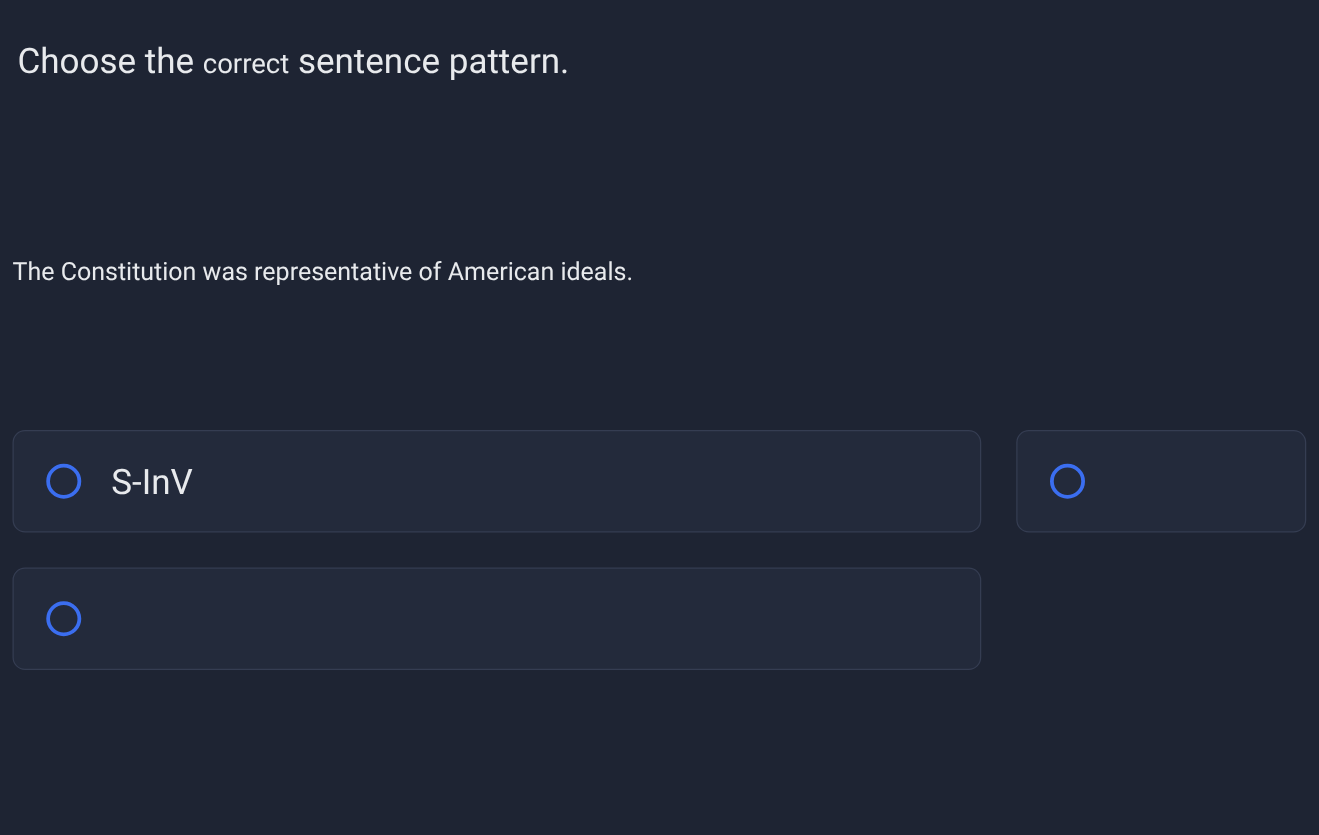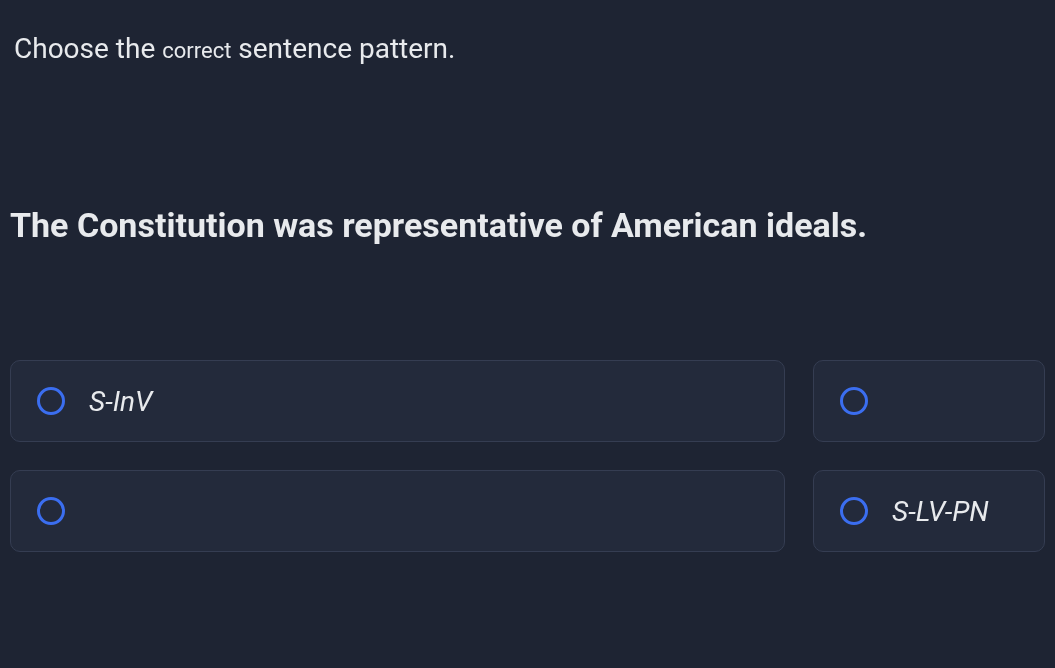--- a/index.html
+++ b/index.html
@@ -20,40 +20,39 @@
       font-size: 28px;
       font-weight: 400;
       margin-bottom: 140px;
       padding-left: 4px;
     }
     .prompt .small {
       font-size: 22px;
       font-weight: 400;
     }
     .sentence {
-      font-size: 34px;
-      font-weight: 700;
+      font-size: 20px;
+      font-weight: 400;
       margin-bottom: 115px;
       padding-left: 0;
     }
     .options-grid {
       display: grid;
       grid-template-columns: 775px 1fr;
       gap: 28px 28px;
     }
     .option {
       display: flex;
       align-items: center;
       background-color: #232a3b;
       border: 1px solid #353d52;
       border-radius: 10px;
       padding: 20px 26px;
       cursor: pointer;
       min-height: 82px;
-      font-style: italic;
     }
     .radio-circle {
       width: 28px;
       height: 28px;
       border: 3.5px solid #3b6ef0;
       border-radius: 50%;
       margin-right: 24px;
       flex-shrink: 0;
     }
     .option-label {
@@ -79,19 +78,15 @@
   </div>
 
   <div class="option">
     <span class="radio-circle"></span>
   </div>
 
   <div class="option">
     <span class="radio-circle"></span>
   </div>
 
-  <div class="option">
-    <span class="radio-circle"></span>
-    <span class="option-label">S-LV-PN</span>
-  </div>
 
 
 </div>
 
 </body></html>

